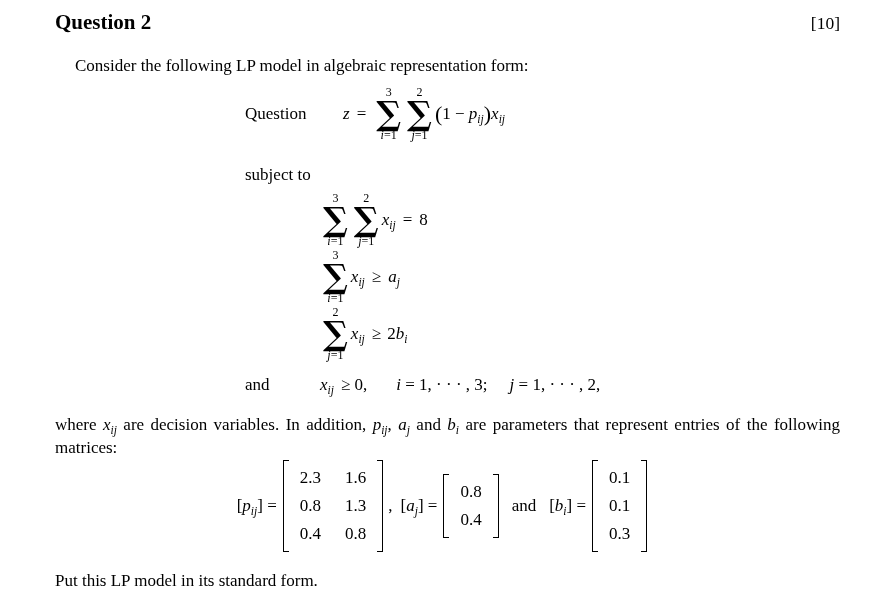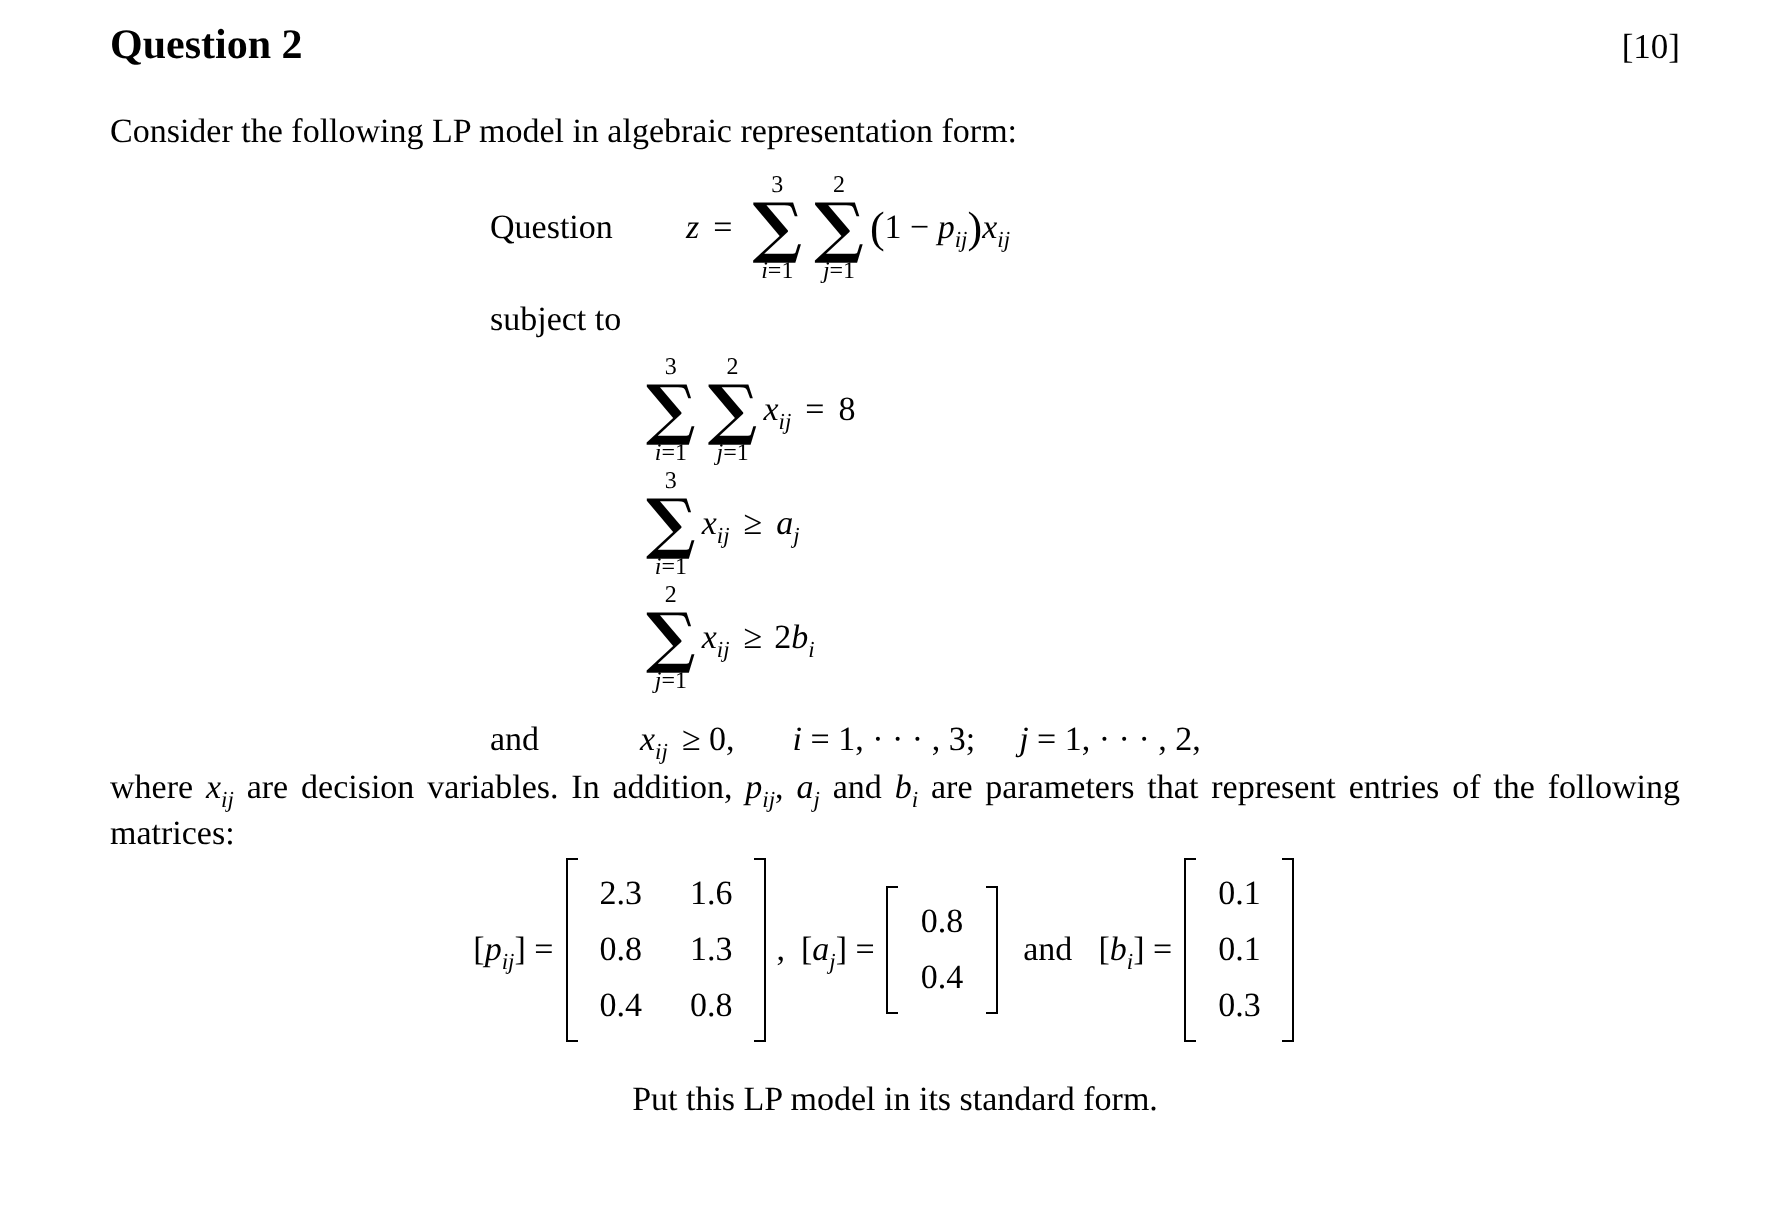--- a/index.html
+++ b/index.html
@@ -20,31 +20,31 @@
   
   .qheader {
     display: flex;
     justify-content: space-between;
     align-items: baseline;
     padding: 10px 44px 0 55px;
   }
   .qtitle { font-size: 21px; font-weight: bold; }
   .qmarks { font-size: 17.5px; font-weight: normal; }
 
-  .intro { margin: 19px 44px 0 55px; line-height: 23px; font-family: Liberation Serif, serif; }
+  .intro { margin: 19px 44px 0 75px; line-height: 23px; font-family: Liberation Serif, serif; }
 
   
   .eqrow {
     display: flex;
     align-items: center;
   }
   .obj-row { margin-left: 245px; margin-top: 9px; }
   .eq-label { flex: 0 0 auto; }
   .obj-row .eq-label { width: 98px; }
-  .subject-row { margin-left: 245px; margin-top: 8px; }
+  .subject-row { margin-left: 245px; margin-top: 23px; }
   .cons-row { margin-left: 320px; }
   .c1 { margin-top: 7px; }
   .c2 { margin-top: 1px; }
   .c3 { margin-top: 1px; }
   .and-row { margin-left: 245px; margin-top: 13px; }
   .and-row .eq-label { width: 75px; }
 
   
   .sum {
     display: inline-flex;
@@ -69,21 +69,21 @@
   .mterm { white-space: nowrap; }
   .mvar { font-style: italic; }
   .msub { font-size: 11.5px; font-style: italic; line-height: 0; }
   .rel { margin: 0 7px; }
   .rel-tight { margin: 0 6px 0 7px; }
   .bigp { font-size: 22px; vertical-align: -2px; }
   .range-group { margin-left: 22px; text-align: center; }
 
   
   .bodypara {
-    margin: 2px 44px 0 55px;
+    margin: 18px 44px 0 55px;
     line-height: 23px;
     text-align: justify;
   }
 
   
   .mat-row {
     display: flex;
     align-items: center;
     justify-content: center;
     margin-top: 1px;
@@ -92,21 +92,21 @@
   .mat-label { white-space: nowrap; margin-right: 6px; }
   .matrix { display: inline-flex; align-items: stretch; }
   .brk { width: 6px; flex: 0 0 auto; }
   .brk-l { border-left: 1.6px solid #000; border-top: 1.6px solid #000; border-bottom: 1.6px solid #000; }
   .brk-r { border-right: 1.6px solid #000; border-top: 1.6px solid #000; border-bottom: 1.6px solid #000; }
   .cells { display: flex; flex-direction: column; justify-content: center; padding: 4px 11px; }
   .mrow { display: flex; justify-content: center; gap: 24px; height: 28px; align-items: center; }
   .mat-sep { margin: 0 8px 0 5px; align-self: center; }
   .mat-and { margin: 0 13px; }
 
-  .closing { margin: 17px 44px 0 55px; line-height: 23px; text-align: center; }
+  .closing { margin: 17px 44px 0 55px; line-height: 23px; }
 </style>
 </head>
 <body>
 
 <div class="page">
 
   <div class="qheader">
     <span class="qtitle">Question 2</span>
     <span class="qmarks">[10]</span>
   </div>

